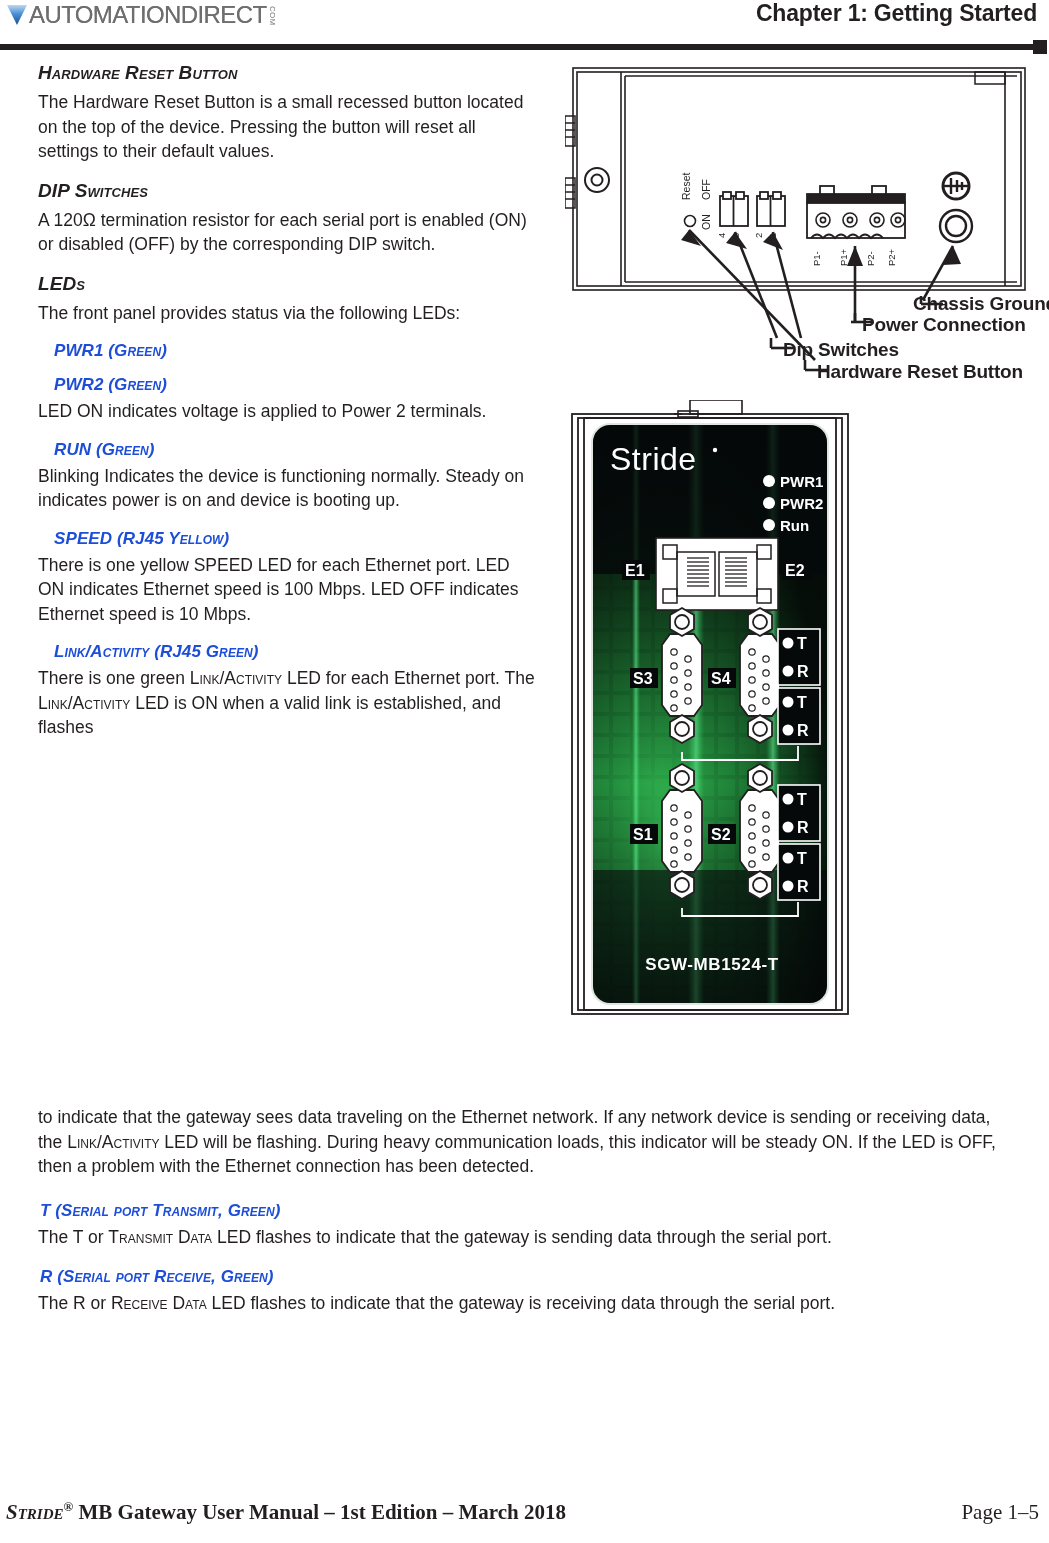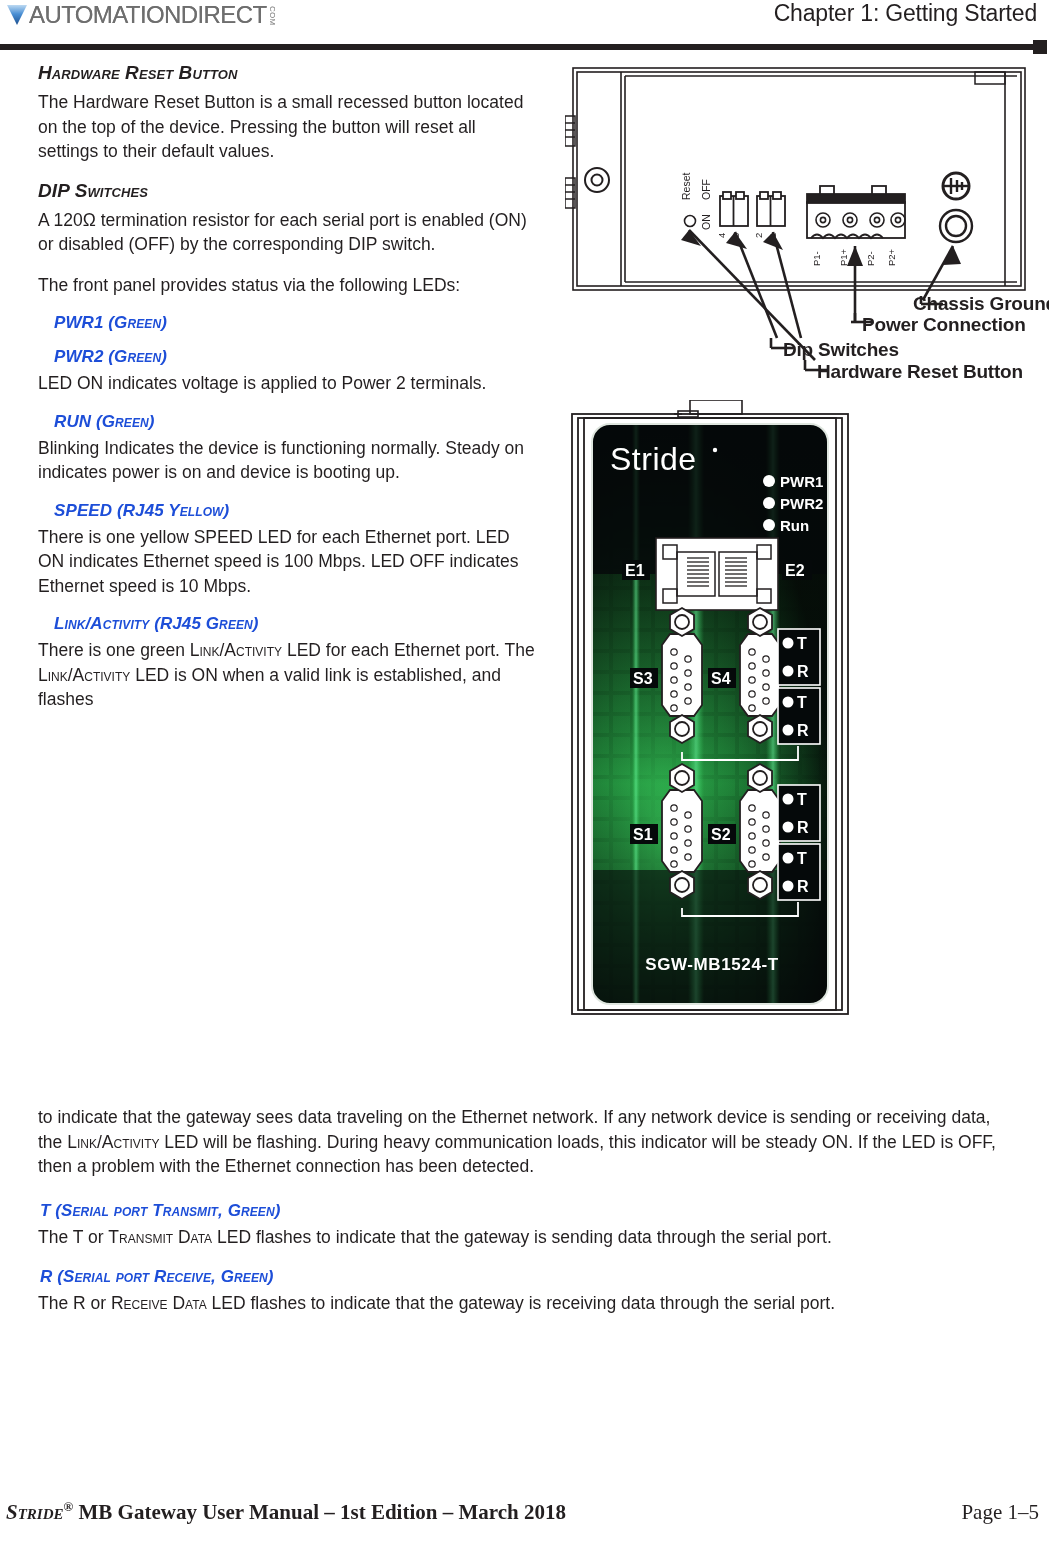--- a/index.html
+++ b/index.html
@@ -18,21 +18,21 @@
     font-family:"Liberation Sans", sans-serif;
     font-size:24px;font-weight:400;letter-spacing:-0.6px;
     background:linear-gradient(180deg,#8d8d8d 0%,#5a5a5a 35%,#9a9a9a 55%,#707070 100%);
     -webkit-background-clip:text;background-clip:text;color:#6e6e6e;
     line-height:26px;
   }
   .logo-tm{font-size:8px;line-height:8px;color:#777;display:inline-block;
     writing-mode:vertical-rl;transform:rotate(0deg);margin-left:1px;letter-spacing:-1px;}
   .chapter-title{
     position:absolute;right:12px;top:0px;
-    font-size:23px;font-weight:normal;color:#231f20;
+    font-size:23px;font-weight:bold;color:#231f20;
     letter-spacing:-0.2px;white-space:nowrap;
   }
   .rule{position:absolute;left:0;top:44px;width:1033px;height:6px;background:#231f20;}
   .rule-cap{position:absolute;left:1033px;top:40px;width:14px;height:14px;background:#231f20;}
 
   
   .col{position:absolute;left:38px;top:62px;width:500px;}
   .full{position:absolute;left:38px;top:1105px;width:975px;}
 
   h2.head{
@@ -111,20 +111,21 @@
       <h2 class="head">Hardware Reset Button</h2>
       <p class="body indent1">The Hardware Reset Button is a small recessed button located on the top of the device. Pressing the button will reset all settings to their default values.</p>
     </div>
 
     <div class="blk">
       <h2 class="head">DIP Switches</h2>
       <p class="body indent1">A 120Ω termination resistor for each serial port is enabled (ON) or disabled (OFF) by the corresponding DIP switch.</p>
     </div>
 
     <div class="blk">
+      <h2 class="head">LEDs</h2>
       <p class="body indent1">The front panel provides status via the following LEDs:</p>
     </div>
 
     <div class="blk">
       <h3 class="subhead indent2">PWR1 (Green)</h3>
     </div>
 
     <div class="blk">
       <h3 class="subhead indent2">PWR2 (Green)</h3>
       <p class="body indent1">LED ON indicates voltage is applied to Power 2 terminals.</p>

